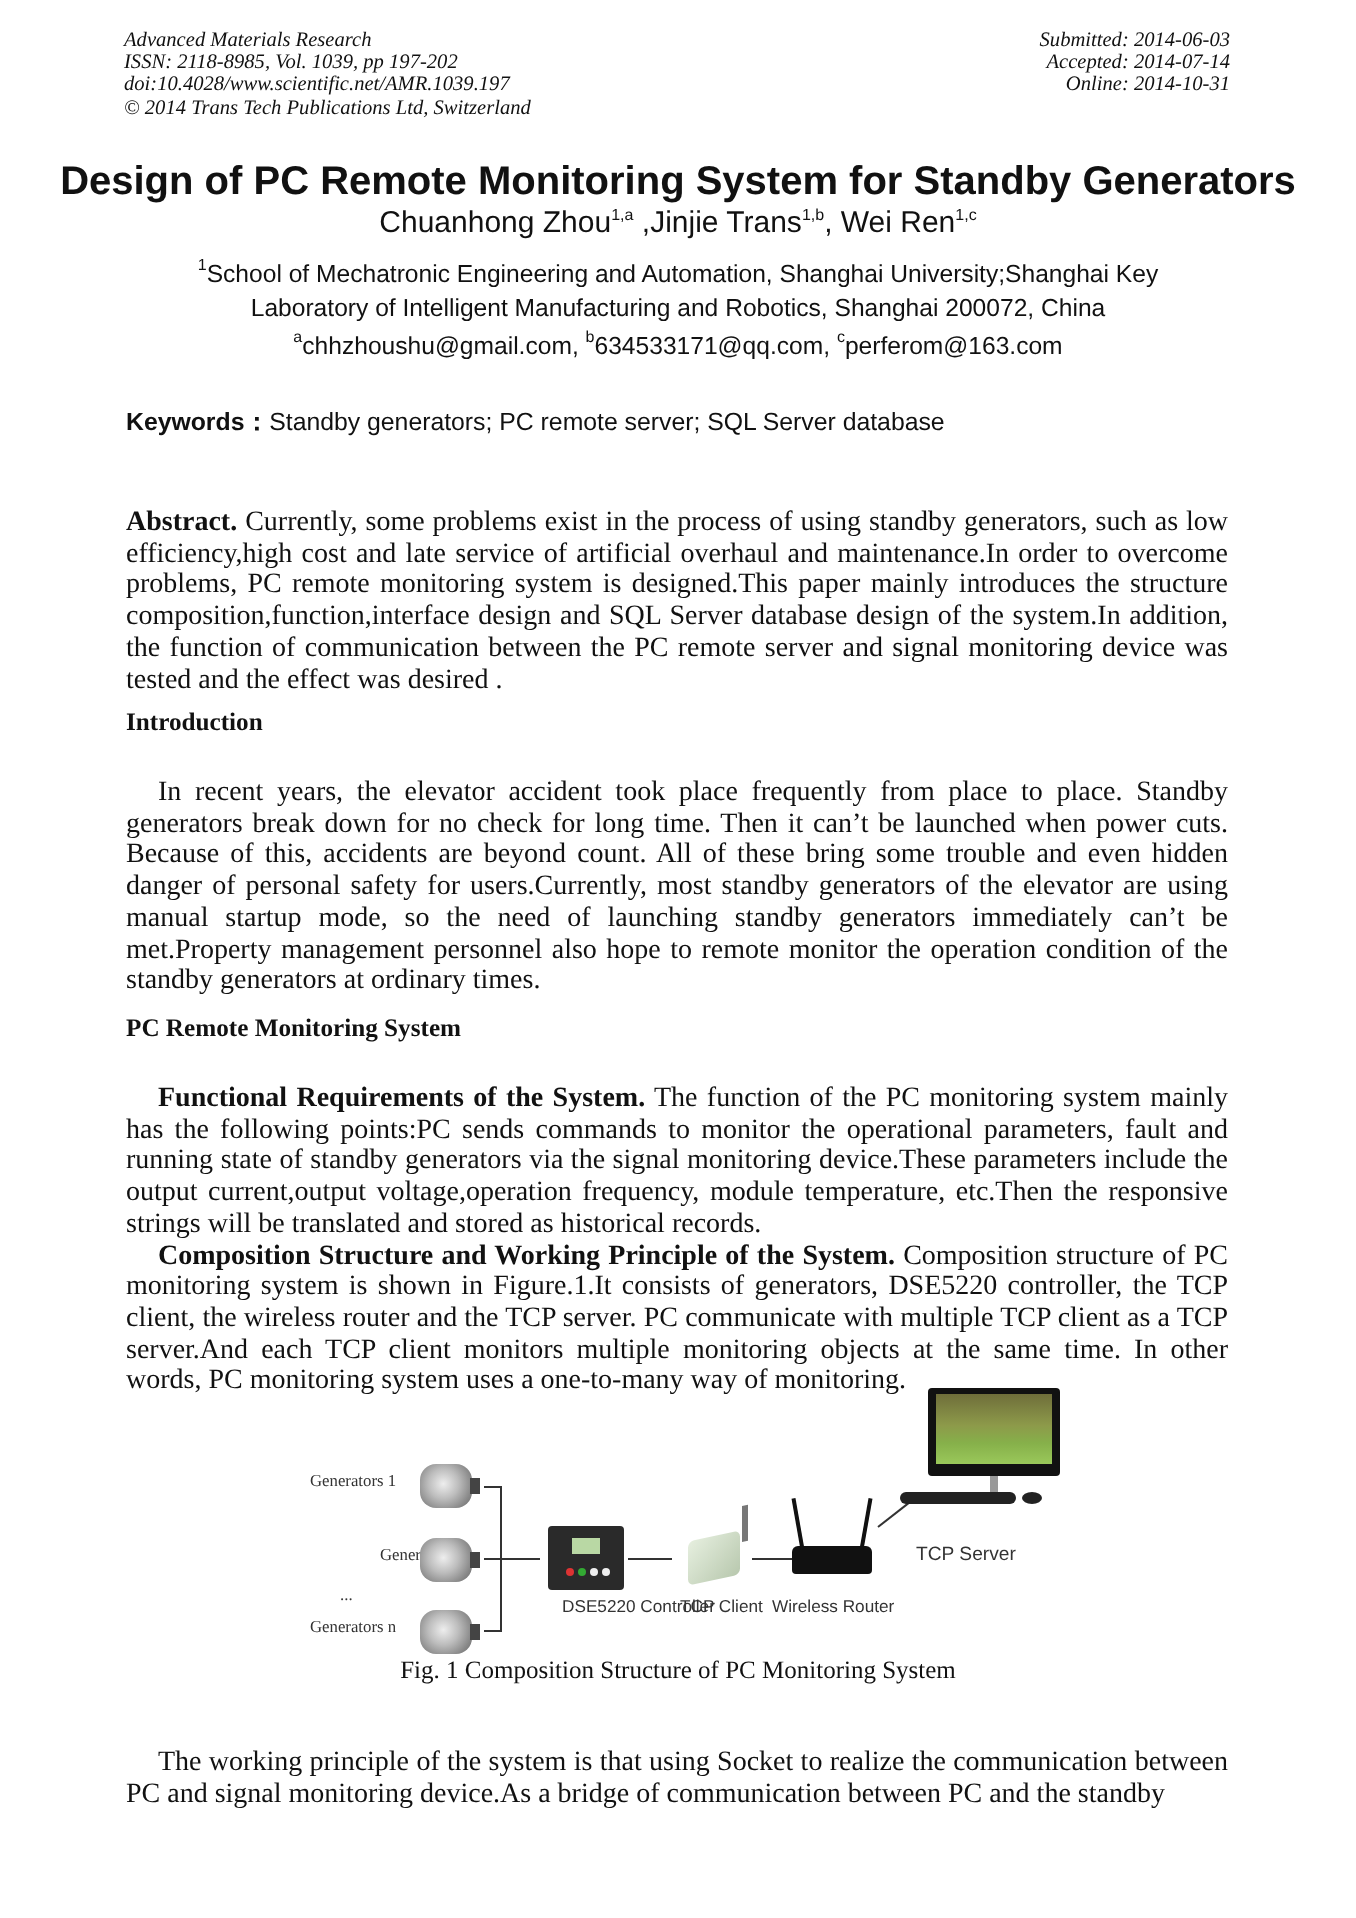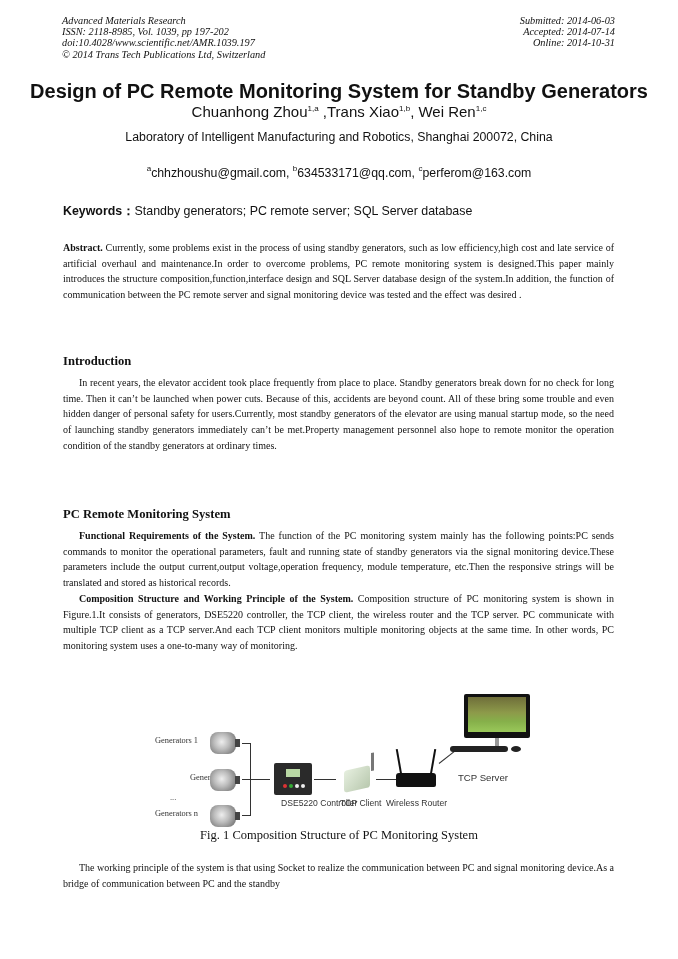--- a/index.html
+++ b/index.html
@@ -12,21 +12,21 @@
 
   .title { position: absolute; left: 0; width: 678px; top: 80px; text-align: center; font-size: 20px; font-weight: bold; }
   .authors { position: absolute; left: 0; width: 678px; top: 103px; text-align: center; font-size: 15px; }
   .authors sup, .affil sup, .emails sup { font-size: 8px; vertical-align: 6px; line-height: 0; }
   .affil { position: absolute; left: 60px; width: 558px; top: 129px; text-align: center; font-size: 12.3px; line-height: 17px; }
   .emails { position: absolute; left: 0; width: 678px; top: 166px; text-align: center; font-size: 12.3px; }
 
   .keywords { position: absolute; left: 63px; top: 203px; font-size: 12.4px; }
   .keywords b { font-weight: bold; text-align: center; }
 
-  .body { position: absolute; left: 63px; width: 551px; font-size: 10px; line-height: 15.7px; text-align: justify; }
+  .body { position: absolute; left: 63px; width: 551px; font-size: 14px; line-height: 15.7px; text-align: justify; margin-top: 14px; }
   .body .indent { text-indent: 16px; }
   .heading { position: absolute; left: 63px; font-size: 12.6px; font-weight: bold; font-family: Liberation Serif, serif; }
 
   .abstract { top: 240px; }
   .intro-h { top: 354px; }
   .intro { top: 375px; }
   .pcrms-h { top: 507px; }
   .func { top: 528px; }
 
   .figure { position: absolute; left: 150px; top: 692px; width: 390px; height: 130px; }
@@ -63,23 +63,24 @@
   <div>© 2014 Trans Tech Publications Ltd, Switzerland</div>
 </div>
 <div class="hdr-right serif">
   <div>Submitted: 2014-06-03</div>
   <div>Accepted: 2014-07-14</div>
   <div>Online: 2014-10-31</div>
 </div>
 
 <div class="title sans">Design of PC Remote Monitoring System for Standby Generators</div>
 <div class="authors sans">
-  <span>Chuanhong Zhou</span><sup>1,a</sup><span> ,</span><span>Trans Xiao</span><sup>1,b</sup><span>, </span><span>Wei Ren</span><sup>1,c</sup>
+  <span>Chuanhong Zhou</span><sup>1,a</sup><span> ,</span><span>Jinjie Trans</span><sup>1,b</sup><span>, </span><span>Wei Ren</span><sup>1,c</sup>
 </div>
 <div class="affil sans">
+  <div><sup>1</sup><span>School of Mechatronic Engineering and Automation, Shanghai University;Shanghai Key</span></div>
   <div>Laboratory of Intelligent Manufacturing and Robotics, Shanghai 200072, China</div>
 </div>
 <div class="emails sans">
   <sup>a</sup><span>chhzhoushu@gmail.com, </span><sup>b</sup><span>634533171@qq.com, </span><sup>c</sup><span>perferom@163.com</span>
 </div>
 
 <div class="keywords sans">
   <b>Keywords：</b><span>Standby generators; PC remote server; SQL Server database</span>
 </div>
 

